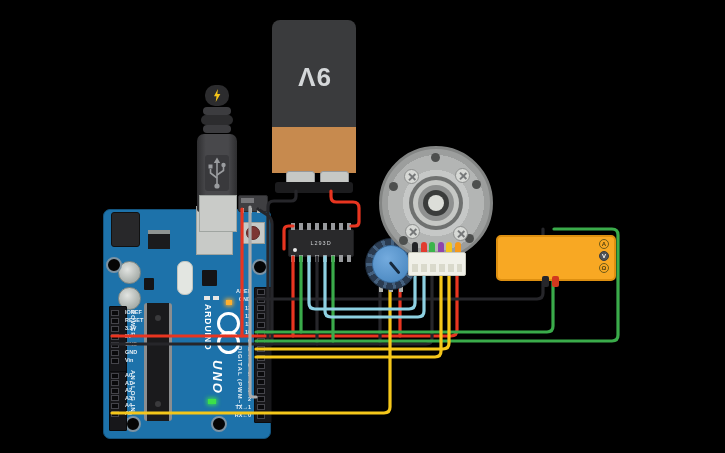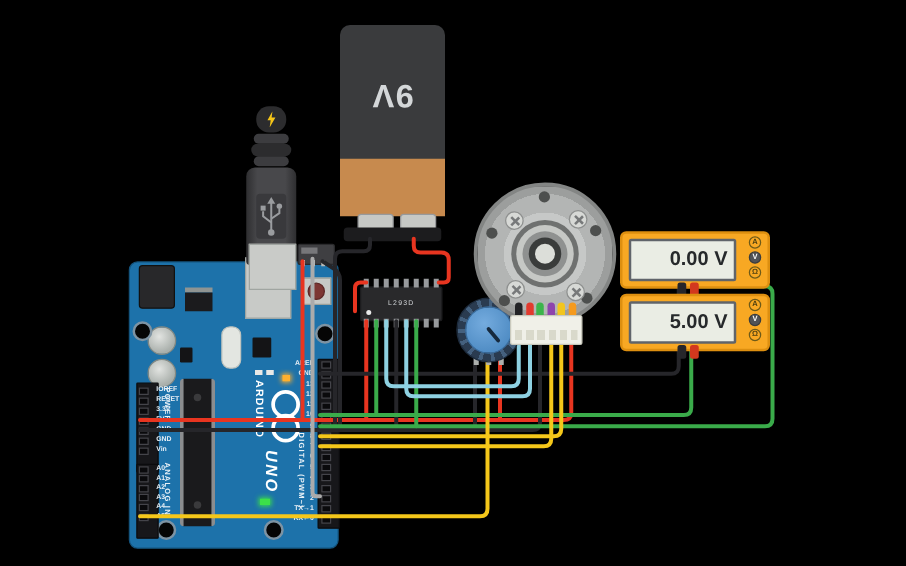--- a/index.html
+++ b/index.html
@@ -268,36 +268,21 @@
       <div class="a stub" style="left: 420.5px; top: 242px; width: 6px; height: 12px; background: rgb(226, 58, 46);"></div>
       <div class="a stub" style="left: 429px; top: 242px; width: 6px; height: 12px; background: rgb(60, 180, 75);"></div>
       <div class="a stub" style="left: 437.5px; top: 242px; width: 6px; height: 12px; background: rgb(142, 68, 173);"></div>
       <div class="a stub" style="left: 446px; top: 242px; width: 6px; height: 12px; background: rgb(242, 197, 29);"></div>
       <div class="a stub" style="left: 454.5px; top: 242px; width: 6px; height: 12px; background: rgb(245, 154, 29);"></div>
     </div>
   <div class="a conn" style="left:408px;top:252px;width:56px;height:22px;">
     <div class="a conn-slots" style="left:3px;top:11px;width:50px;height:8px;"></div>
   </div>
 
-  <div class="a mm" style="left:496px;top:185px;">
-    <div class="mmdisp">
-      <span class="mmval">0.00 V</span>
-    </div>
-    <div class="btncol">
-        <div class="mmbtn" style="top: 0px;">A</div>
-        <div class="mmbtn sel" style="top: 12px;">V</div>
-        <div class="mmbtn" style="top: 24px;">Ω</div>
-      </div>
-    <div class="probe pb"></div>
-    <div class="probe pr"></div>
-  </div>
   <div class="a mm" style="left:496px;top:235px;">
-    <div class="mmdisp">
-      <span class="mmval">5.00 V</span>
-    </div>
     <div class="btncol">
         <div class="mmbtn" style="top: 0px;">A</div>
         <div class="mmbtn sel" style="top: 12px;">V</div>
         <div class="mmbtn" style="top: 24px;">Ω</div>
       </div>
     <div class="probe pb"></div>
     <div class="probe pr"></div>
   </div>
 
 <div class="a pinhole" style="left: 256.5px; top: 288.5px; width: 6px; height: 4px;"></div>

